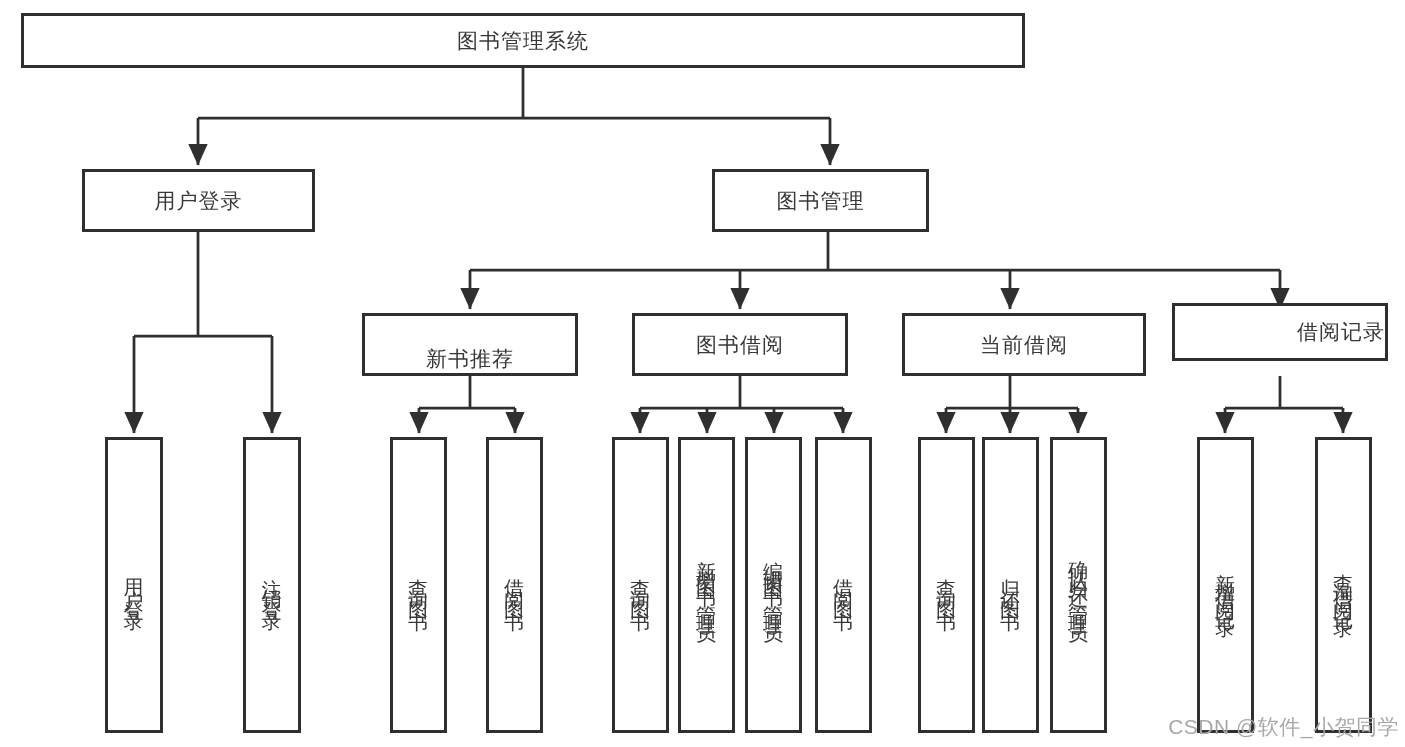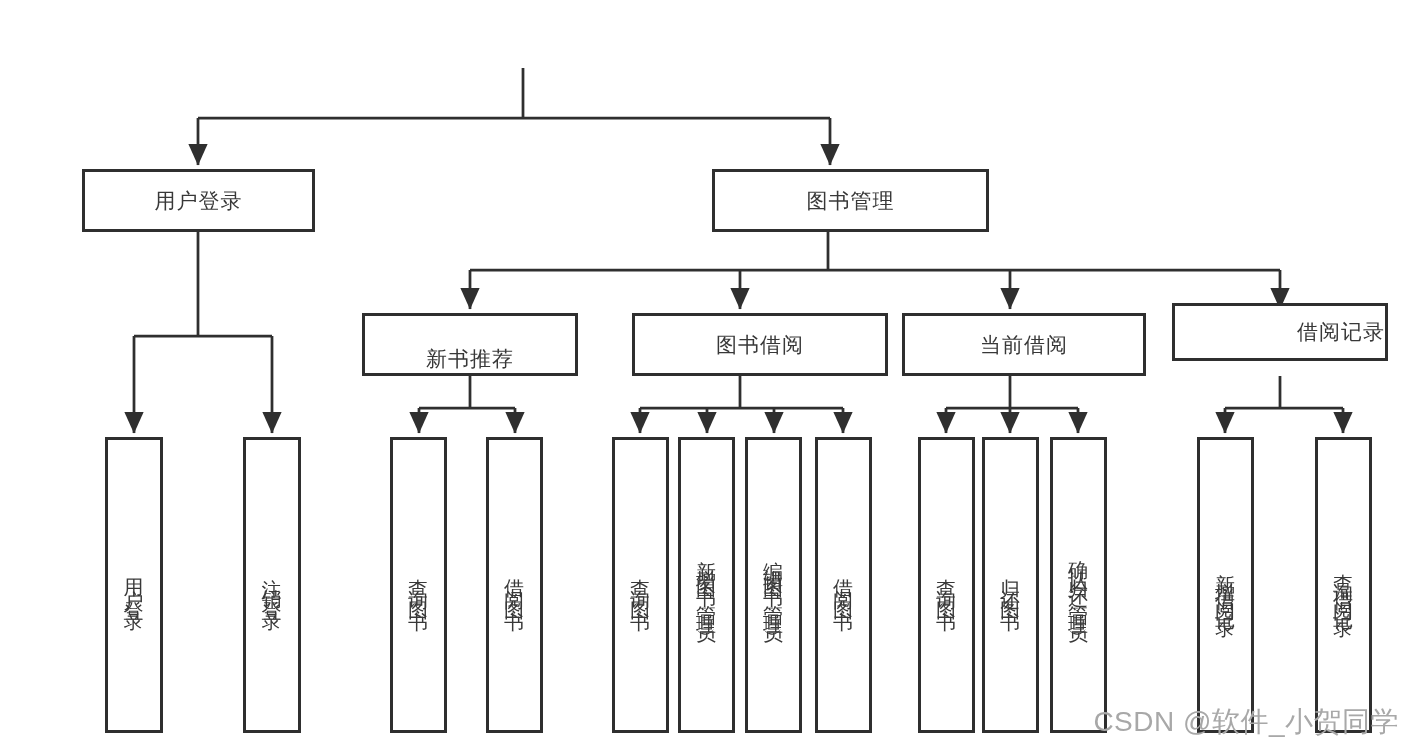--- a/index.html
+++ b/index.html
@@ -47,21 +47,21 @@
     font-size: 20px;
     letter-spacing: 11px;
     line-height: 52px;
   }
   .node.vert.long .lbl { letter-spacing: 9px; }
 
   .watermark {
     position: absolute;
     right: 6px;
     bottom: 6px;
-    font-size: 28px;
+    font-size: 21px;
     color: #a8a8a8;
     letter-spacing: 0.5px;
     z-index: 5;
     white-space: nowrap;
   }
 </style>
 </head>
 <body>
 
 <div class="canvas">
@@ -109,32 +109,35 @@
       <path d="M1010,408 L1010,433" marker-end="url(#arrow)"></path>
       <path d="M1078,408 L1078,433" marker-end="url(#arrow)"></path>
 
       <path d="M1280,376 L1280,408"></path>
       <path d="M1225,408 L1343,408"></path>
       <path d="M1225,408 L1225,433" marker-end="url(#arrow)"></path>
       <path d="M1343,408 L1343,433" marker-end="url(#arrow)"></path>
     </g>
   </svg>
 
+  <div class="node h root" style="left:21px; top:13px; width:1004px; height:55px;">
+    <span class="lbl">图书管理系统</span>
+  </div>
 
   <div class="node h" style="left:82px; top:169px; width:233px; height:63px;">
     <span class="lbl">用户登录</span>
   </div>
-  <div class="node h" style="left:712px; top:169px; width:277px; height:63px;">
+  <div class="node h" style="left:712px; top:169px; width:217px; height:63px;">
     <span class="lbl">图书管理</span>
   </div>
 
   <div class="node h" style="left:362px; top:313px; width:216px; height:63px;align-items:flex-end;">
     <span class="lbl">新书推荐</span>
   </div>
-  <div class="node h" style="left:632px; top:313px; width:256px; height:63px;">
+  <div class="node h" style="left:632px; top:313px; width:216px; height:63px;">
     <span class="lbl">图书借阅</span>
   </div>
   <div class="node h" style="left:902px; top:313px; width:244px; height:63px;">
     <span class="lbl">当前借阅</span>
   </div>
   <div class="node h" style="left:1172px; top:303px; width:216px; height:58px;justify-content:flex-end;">
     <span class="lbl">借阅记录</span>
   </div>
 
   <div class="node vert" style="left:105px; top:437px; width:58px; height:296px;">

